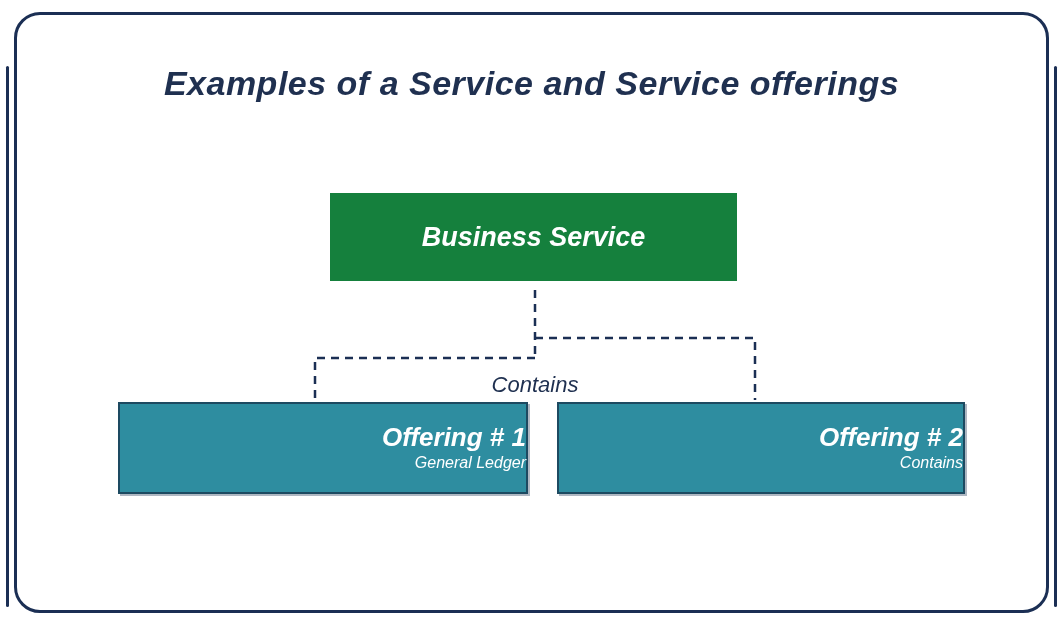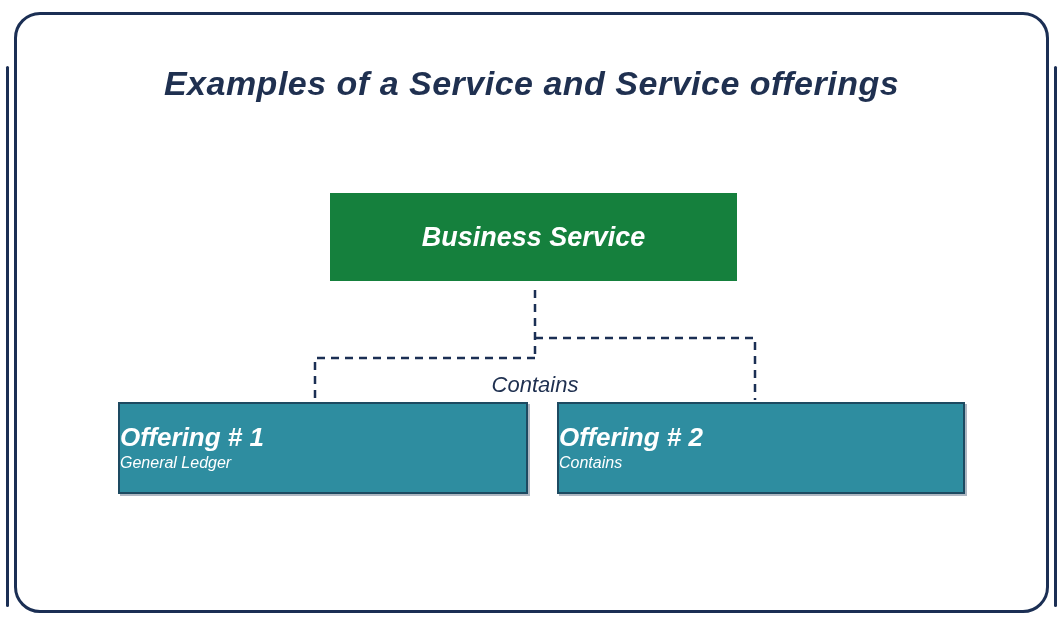--- a/index.html
+++ b/index.html
@@ -65,21 +65,21 @@
     font-style:italic;
     color:#1f3050;
   }
   .child-box{
     position:absolute;
     top:402px;
     height:92px;
     background:#2e8da0;
     border:2.5px solid #1d4a61;
     box-sizing:border-box;
-    display:flex;flex-direction:column;align-items:flex-start;justify-content:center;
+    display:flex;flex-direction:column;align-items:flex-end;justify-content:center;
     box-shadow:2px 2px 0 rgba(23,48,79,0.35);
   }
   .child-box.first{left:118px;width:410px;}
   .child-box.second{left:557px;width:408px;}
   .child-box .label{
     color:#ffffff;
     font-size:26px;
     font-weight:bold;
     font-style:italic;
     line-height:1.2;

